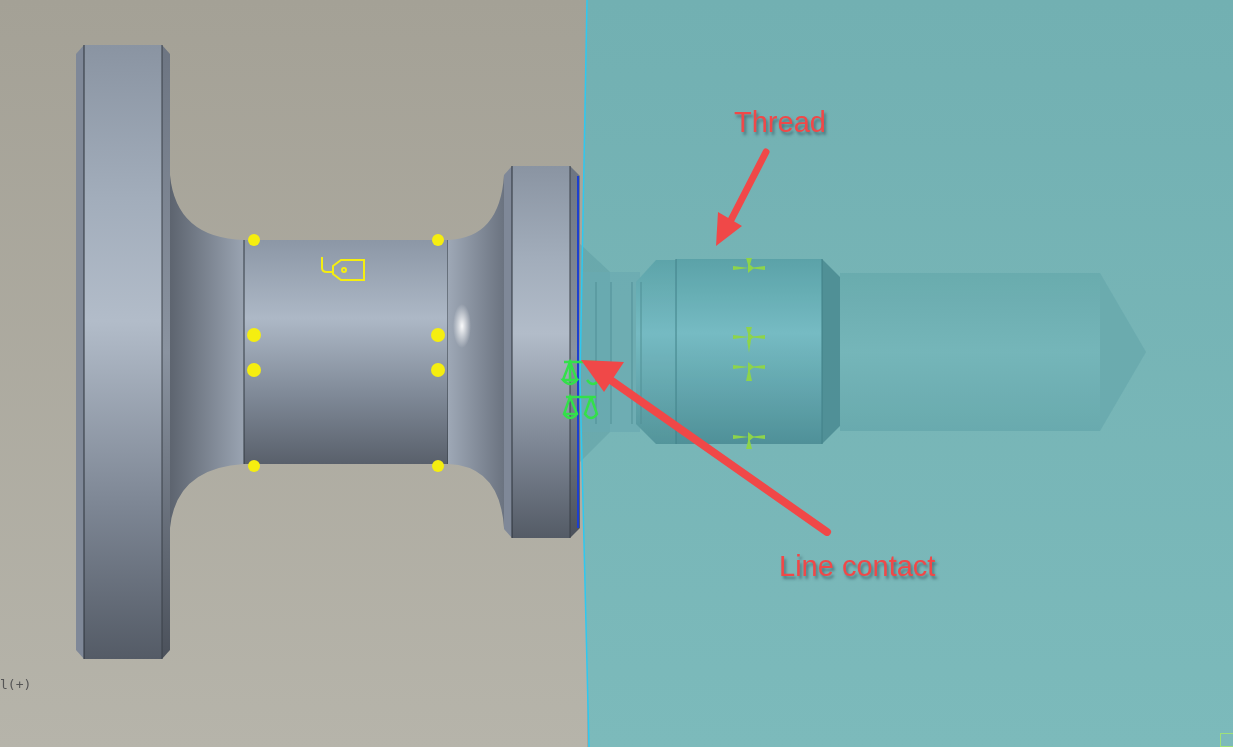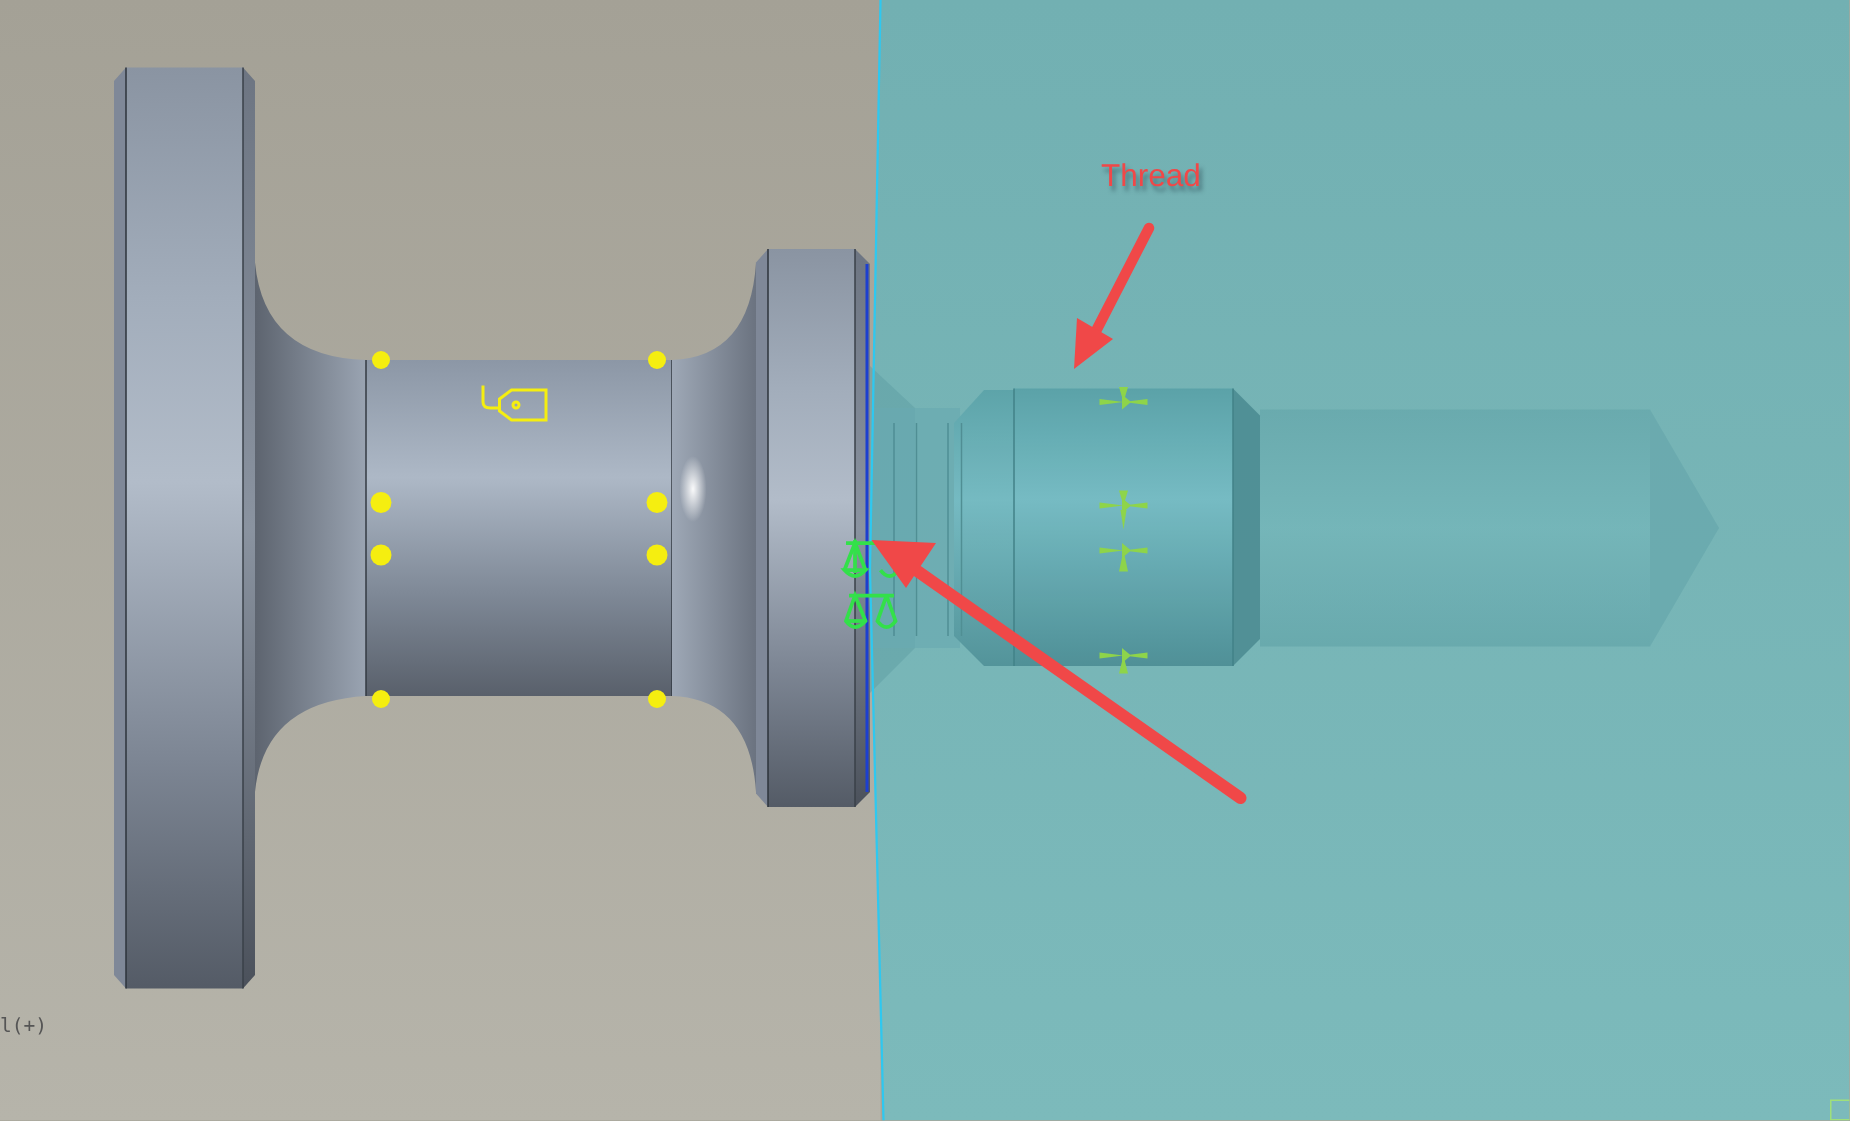--- a/index.html
+++ b/index.html
@@ -5,21 +5,21 @@
     html, body { margin: 0; padding: 0; }
     body {
       width: 1233px; height: 747px; overflow: hidden; position: relative;
       font-family: "Liberation Sans", sans-serif;
       background: #a8a69a;
     }
     .viewport { position: absolute; left: 0; top: 0; width: 1233px; height: 747px; }
     .viewport svg { position: absolute; left: 0; top: 0; }
     .annot-label {
       position: absolute; font-family: "Liberation Sans", sans-serif;
-      font-size: 21px; color: #f04848; white-space: nowrap;
+      font-size: 29px; color: #f04848; white-space: nowrap;
       text-shadow: 2px 3px 3px rgba(40,70,80,0.55);
       letter-spacing: 0px;
     }
     .coord-text {
       position: absolute; left: 0; top: 677px;
       font-family: "DejaVu Sans Mono", monospace; font-size: 13px; color: #555;
     }
     .corner-widget {
       position: absolute; left: 1220px; top: 733px; width: 14px; height: 14px;
       border: 1px solid #9fe07a; box-sizing: border-box;
@@ -200,16 +200,17 @@
       <line x1="766" y1="152" x2="730" y2="222" stroke="#f04848" stroke-width="7" stroke-linecap="round"></line>
       <polygon points="716,246 718,212 742,226" fill="#f04848"></polygon>
     </g>
     <g>
       <line x1="827" y1="532" x2="612" y2="381" stroke="#f04848" stroke-width="8" stroke-linecap="round"></line>
       <polygon points="581,360 624,362 604,392" fill="#f04848"></polygon>
     </g>
   </svg>
 
   <div class="annot-label" style="left:734px; top:106px;">Thread</div>
+  <div class="annot-label" style="left:779px; top:550px;">Line contact</div>
 
   <div class="coord-text">l(+)</div>
   <div class="corner-widget"></div>
 </div>
 
 </body></html>

